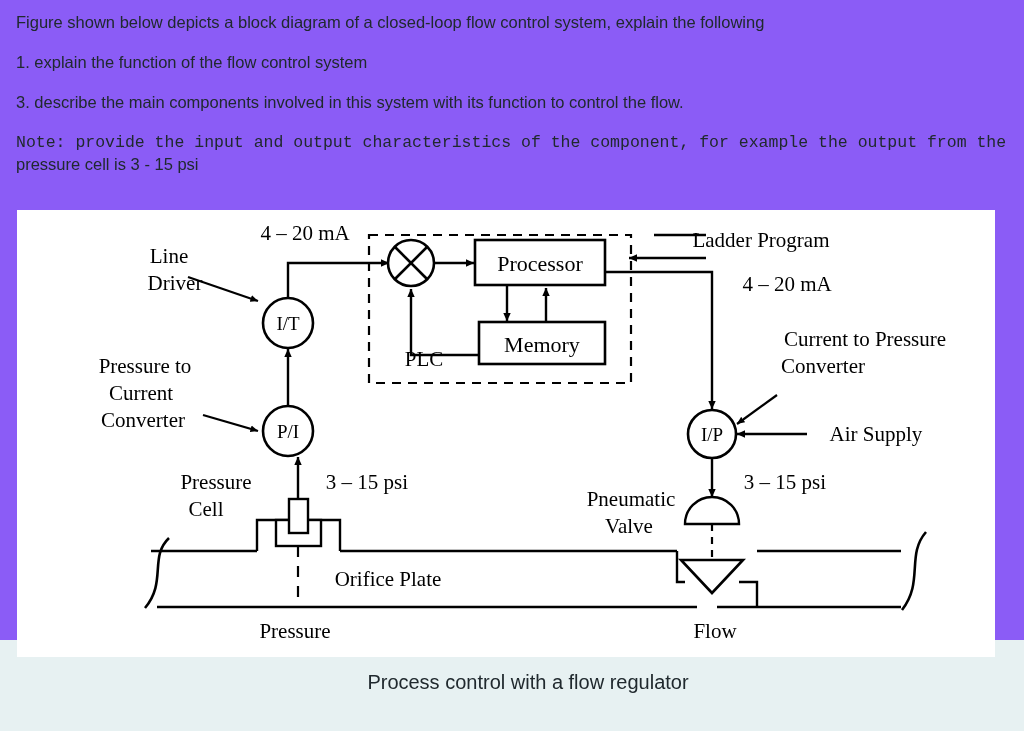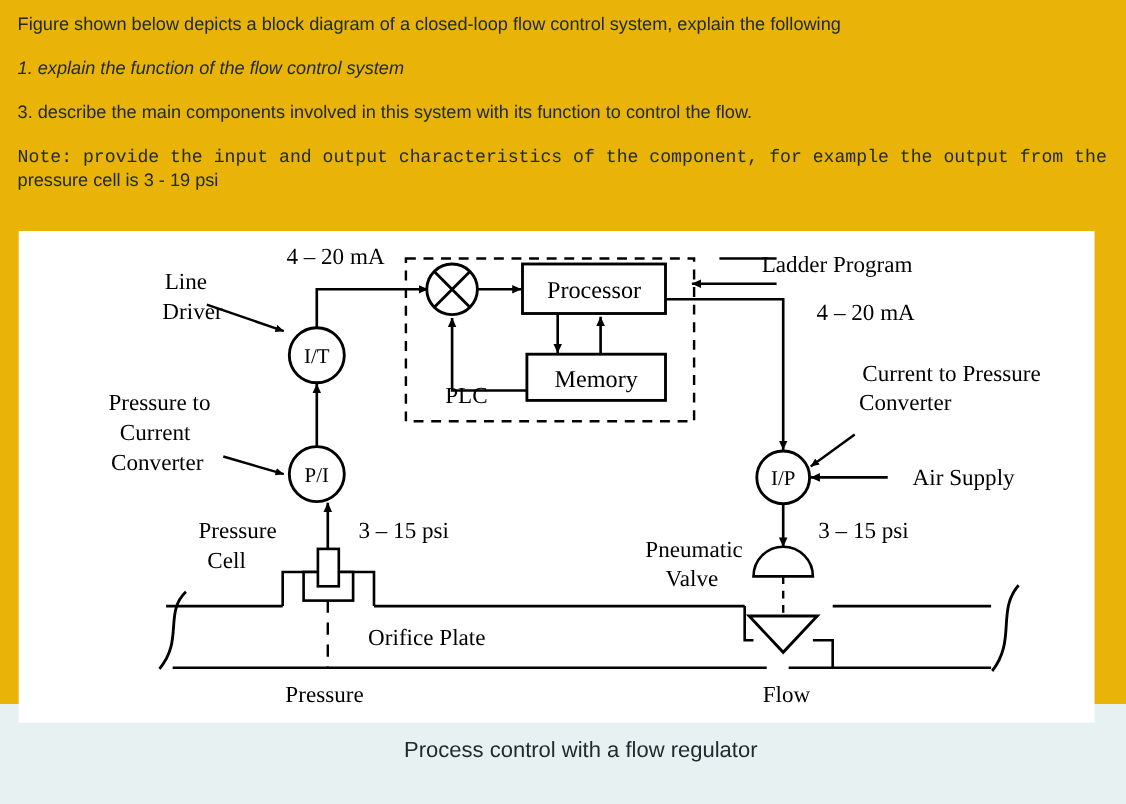--- a/index.html
+++ b/index.html
@@ -13,37 +13,37 @@
     background: #e7f1f2;
     font-family: "Liberation Sans", sans-serif;
     color: #1a2b33;
     overflow: hidden;
     position: relative;
   }
   #page {
     position: relative;
     width: 1024px;
     height: 640px;
-    background: #eab308;
+    background: #8b5cf6;
   }
   .prompt {
     position: absolute;
     left: 16px;
     top: 0;
     width: 992px;
   }
   .prompt p {
     margin: 0;
     font-size: 16.5px;
     line-height: 21px;
     color: #20292e;
     font-family: "Liberation Sans", sans-serif;
   }
   .prompt p.l0 { padding-top: 12px; }
-  .prompt p.l1 { padding-top: 19px; font-style: italic; }
+  .prompt p.l1 { padding-top: 19px; }
   .prompt p.l2 { padding-top: 19px; }
   .prompt p.l3 { padding-top: 19px; font-family: Liberation Mono, monospace; }
   .prompt p.l3b { padding-top: 1px; }
 
   .figure-card {
     position: absolute;
     left: 17px;
     top: 210px;
     width: 978px;
     height: 447px;
@@ -82,21 +82,21 @@
 </head>
 <body>
 
 <div id="page">
 
   <div class="prompt">
     <p class="l0">Figure shown below depicts a block diagram of a closed-loop flow control system, explain the following</p>
     <p class="l1">1. explain the function of the flow control system</p>
     <p class="l2">3. describe the main components involved in this system with its function to control the flow.</p>
     <p class="l3">Note: provide the input and output characteristics of the component, for example the output from the</p>
-    <p class="l3b">pressure cell is 3 - 19 psi</p>
+    <p class="l3b">pressure cell is 3 - 15 psi</p>
   </div>
 
   <div class="figure-card">
     <svg class="figure-svg" viewBox="0 0 978 447">
       <defs>
         <marker id="ah" markerWidth="9" markerHeight="9" refX="8.4" refY="4.5" orient="auto" markerUnits="userSpaceOnUse">
           <path d="M0,0.6 L8.6,4.5 L0,8.4 z" fill="#000"></path>
         </marker>
         <marker id="ahs" markerWidth="8" markerHeight="8" refX="7.6" refY="4" orient="auto" markerUnits="userSpaceOnUse">
           <path d="M0,0.6 L7.8,4 L0,7.4 z" fill="#000"></path>

